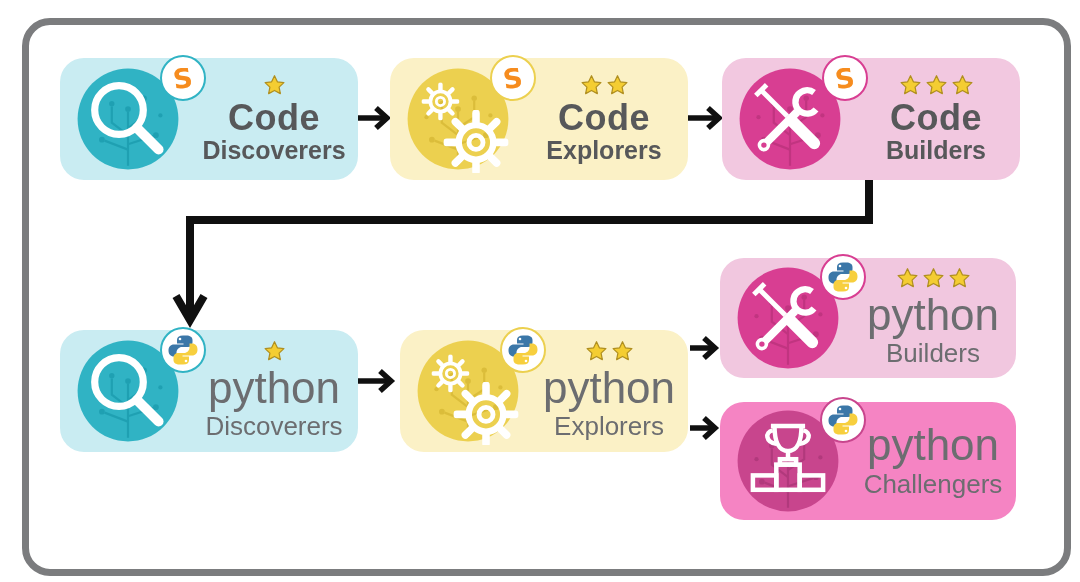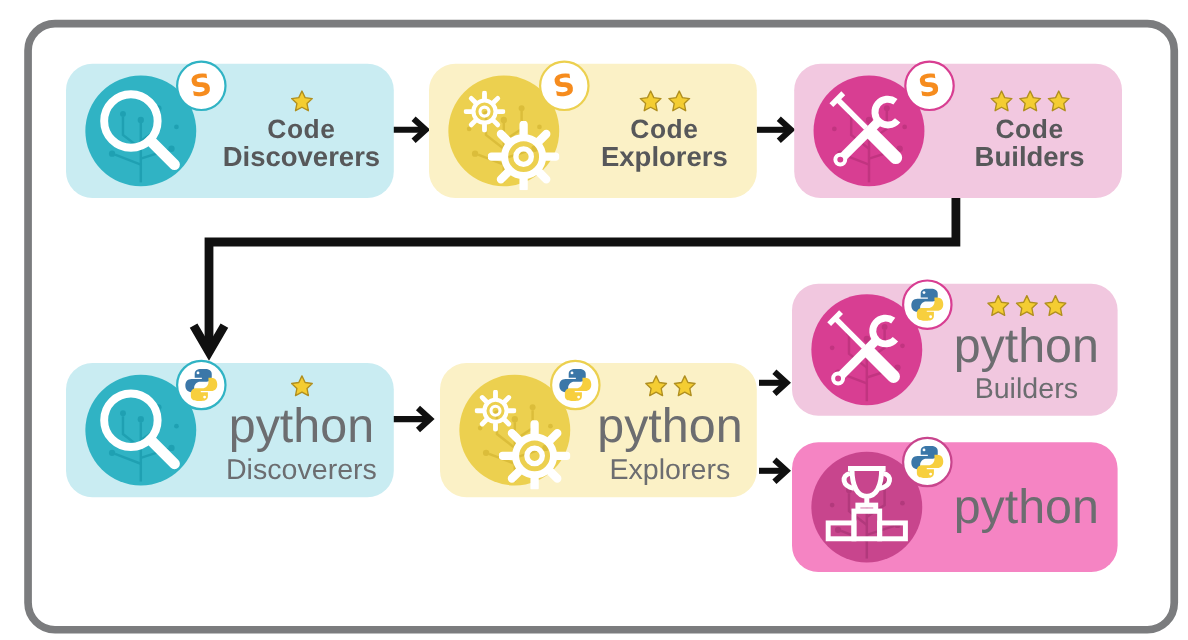--- a/index.html
+++ b/index.html
@@ -22,21 +22,21 @@
          background:#fff;border:2px solid var(--circ,#999);box-sizing:border-box;
          display:flex;align-items:center;justify-content:center;z-index:2;}
   .s-letter{font-size:27px;font-weight:bold;color:#f68c1e;transform:rotate(-8deg);
             font-family:"DejaVu Sans", sans-serif;}
   .badge svg{width:32px;height:32px;}
   .textcol{flex:1;display:flex;flex-direction:column;align-items:center;
            justify-content:center;padding-right:6px;min-width:0;}
   .stars{display:flex;gap:3px;height:24px;align-items:center;margin-bottom:1px;}
   .star{width:23px;height:23px;}
   .line1,.line2{text-align:center;white-space:nowrap;}
-  .style-scratch .line1{font-size:24px;font-weight:bold;color:var(--top-text,#57585a);
+  .style-scratch .line1{font-size:36px;font-weight:bold;color:var(--top-text,#57585a);
                         letter-spacing:.5px;line-height:1.05;}
   .style-scratch .line2{font-size:25px;font-weight:bold;color:var(--top-text,#57585a);line-height:1.1;}
   .style-python .line1{font-size:44px;font-weight:normal;color:var(--bot-text,#6c6d70);line-height:1.05;}
   .style-python .line2{font-size:26px;font-weight:normal;color:var(--bot-text,#6c6d70);line-height:1.2;}
   svg.wires{position:absolute;left:0;top:0;width:1080px;height:582px;pointer-events:none;}
   .defs{position:absolute;width:0;height:0;overflow:hidden;}
 </style>
 </head>
 <body style="--arrow: #101010; --top-text: #57585a; --bot-text: #6c6d70; --star-fill: #f4cd32; --star-stroke: #b08f20; --py-blue: #3b77a8; --py-yellow: #f7cf3e;">
 
@@ -316,14 +316,15 @@
     </svg>
     <div class="badge">
       <svg viewBox="0 0 64 64">
           <use href="#sym-pylogo"></use>
         </svg>
     </div>
   </div>
   <div class="textcol">
 
     <div class="line1">python</div>
+    <div class="line2">Challengers</div>
   </div>
 </div>
 
 </body></html>

